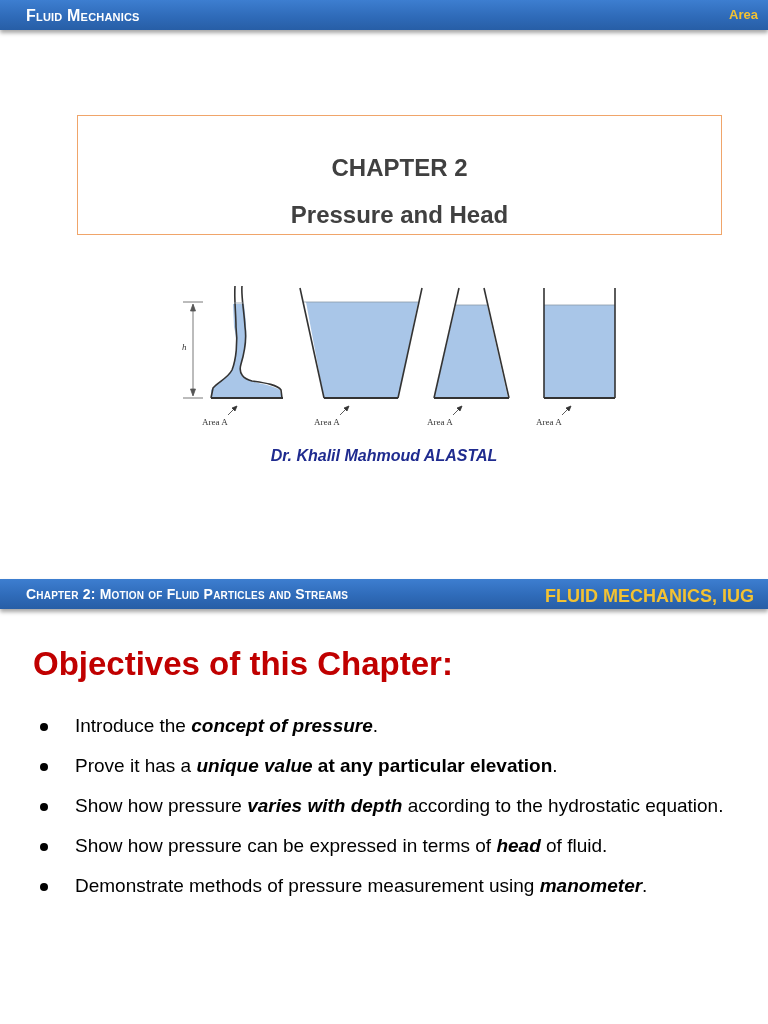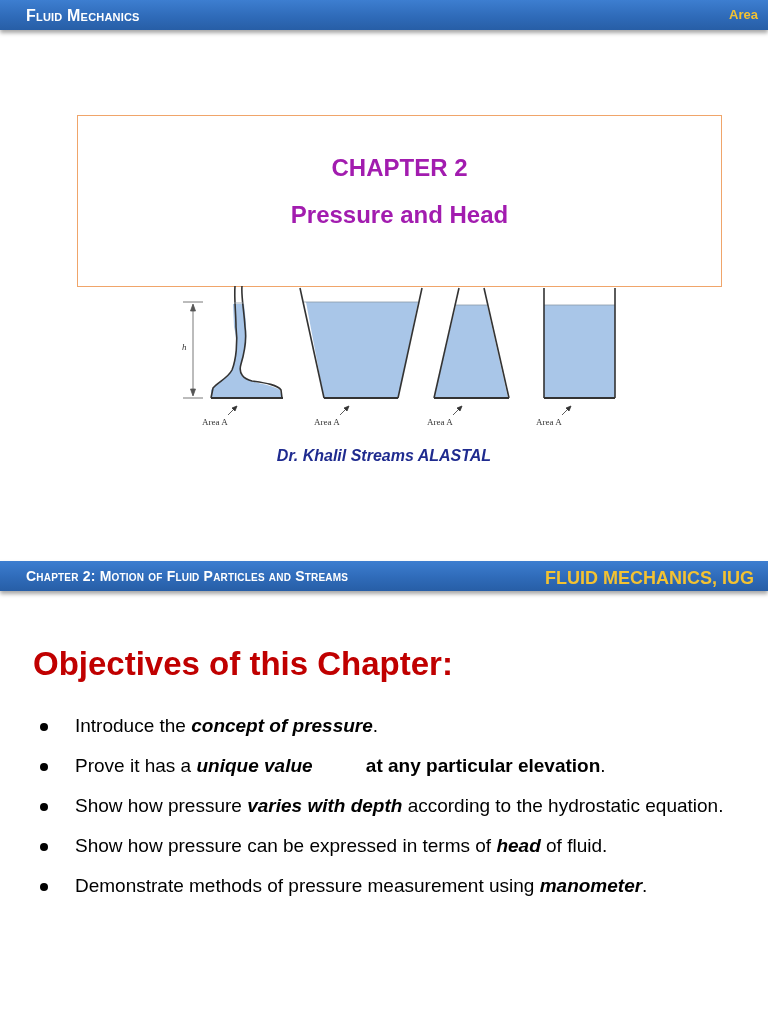--- a/index.html
+++ b/index.html
@@ -19,28 +19,28 @@
     position: absolute; left: 26px; top: 7px;
     font-weight: bold; font-variant: small-caps; font-size: 16px; letter-spacing: 0.2px;
     font-family: "Liberation Sans", sans-serif;
   }
   .bar .right {
     position: absolute; right: 10px; top: 7px;
     font-weight: bold; font-size: 13px; color: #f3c232;
     font-family: "Liberation Sans", sans-serif;
   }
   #bar1 { top: 0; }
-  #bar2 { top: 561px; }
+  #bar2 { top: 579px; }
   #bar2 .left { font-size: 14px; top: 7px; }
   #bar2 .right { font-size: 18px; top: 7px; right: 14px; }
 
   .title-box {
-    position: absolute; left: 77px; top: 115px; width: 645px; height: 172px;
+    position: absolute; left: 77px; top: 115px; width: 645px; height: 120px;
     border: 1.5px solid #f0a56a; box-sizing: border-box;
-    text-align: center; color: #a21caf; font-weight: bold;
+    text-align: center; color: #404040; font-weight: bold;
   }
   .title-box .ch { position: absolute; left: 0; right: 0; top: 38px; font-size: 24px; }
   .title-box .sub { position: absolute; left: 0; right: 0; top: 85px; font-size: 24px; text-align: center; }
 
   .figure { position: absolute; left: 178px; top: 282px; width: 446px; height: 150px; }
   .figure svg { display: block; }
 
   .author {
     position: absolute; left: 0; width: 768px; top: 447px; text-align: center;
     color: #1f2b8f; font-style: italic; font-weight: bold; font-size: 16px;
@@ -54,21 +54,21 @@
     position: absolute; left: 36px; top: 710px; width: 700px;
     margin: 0; padding: 0; list-style: none;
     color: #000; font-size: 19px; line-height: 32px;
   }
   .bullets li { position: relative; padding-left: 39px; margin-bottom: 8px; }
   .bullets li .dot {
     position: absolute; left: 4px; top: 13px; width: 8px; height: 8px;
     border-radius: 50%; background: #000;
   }
   .bi { font-weight: bold; font-style: italic; }
-  .b { font-weight: bold; margin-left: 48px; }
+  .b { font-weight: bold; }
 </style>
 </head>
 <body>
 
 <div class="bar" id="bar1">
   <span class="left">Fluid Mechanics</span>
   <span class="right">Area</span>
 </div>
 
 <div class="title-box">
@@ -132,21 +132,21 @@
     </g>
     <g font-family="Liberation Serif, serif" font-size="9" fill="#333">
       <text x="24" y="143">Area A</text>
       <text x="136" y="143">Area A</text>
       <text x="249" y="143">Area A</text>
       <text x="358" y="143">Area A</text>
     </g>
   </svg>
 </div>
 
-<div class="author">Dr. Khalil Streams ALASTAL</div>
+<div class="author">Dr. Khalil Mahmoud ALASTAL</div>
 
 <div class="bar" id="bar2">
   <span class="left">Chapter 2: Motion of Fluid Particles and Streams</span>
   <span class="right">FLUID MECHANICS, IUG</span>
 </div>
 
 <div class="obj-title">Objectives of this Chapter:</div>
 
 <ul class="bullets" id="bullets">
     <li><span class="dot"></span><span>Introduce the </span><span class="bi">concept of pressure</span><span>.</span></li>

